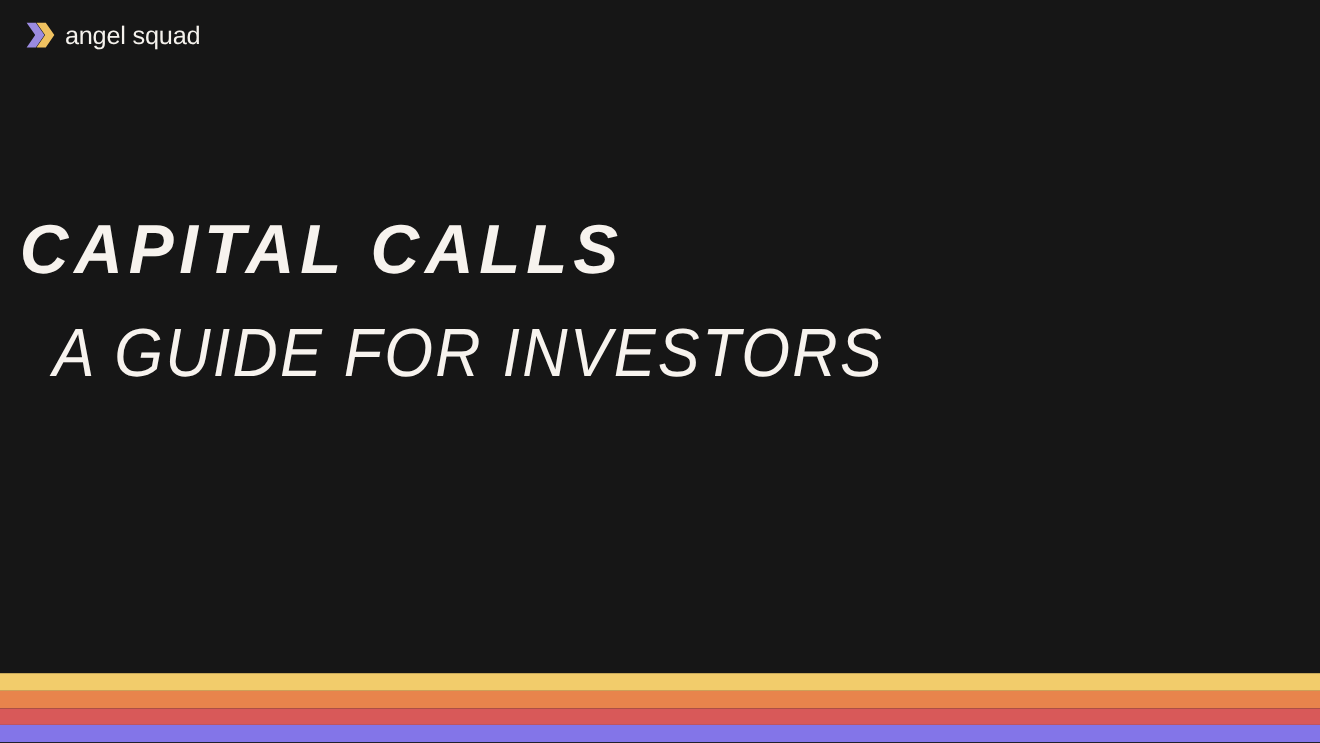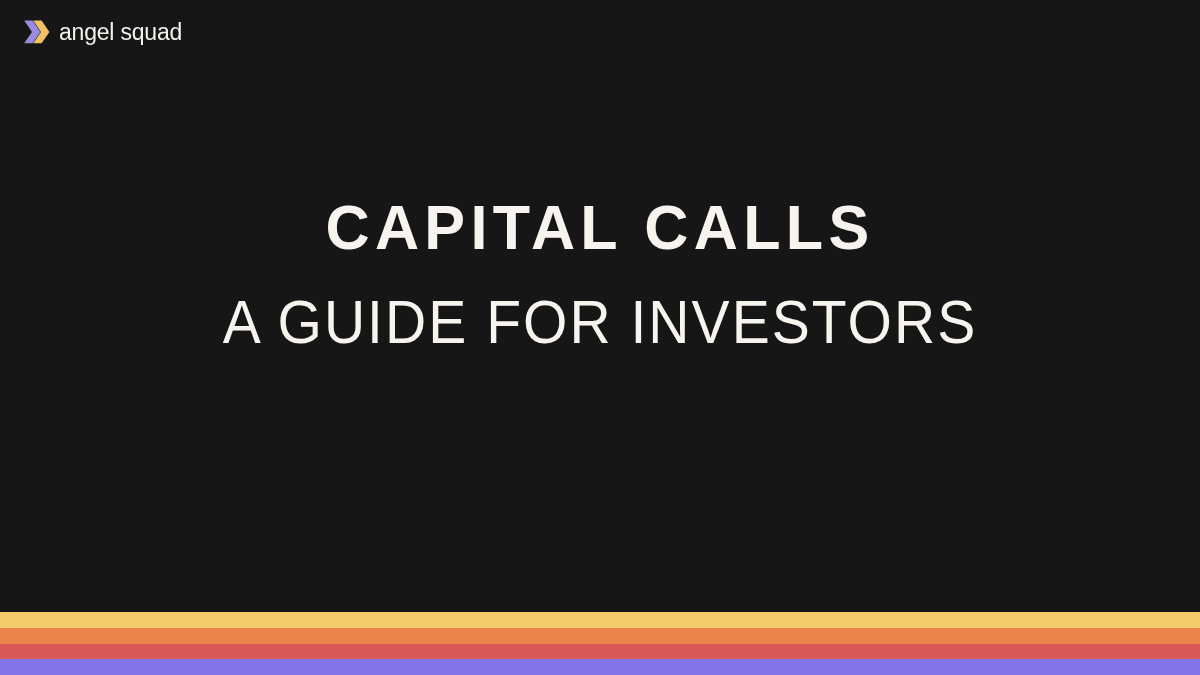--- a/index.html
+++ b/index.html
@@ -49,21 +49,22 @@
     line-height: 1;
     white-space: nowrap;
   }
 
   
   .title-block {
     position: absolute;
     left: 0;
     right: 0;
     top: 196px;
-    text-align: center;
+    text-align: left;
+    font-style: italic;
   }
 
   .slide-title {
     color: #F7F3EE;
     font-family: "Liberation Sans", sans-serif;
     font-weight: 700;
     font-size: 63px;
     letter-spacing: 5.5px;
     line-height: 1.0;
     text-transform: uppercase;

